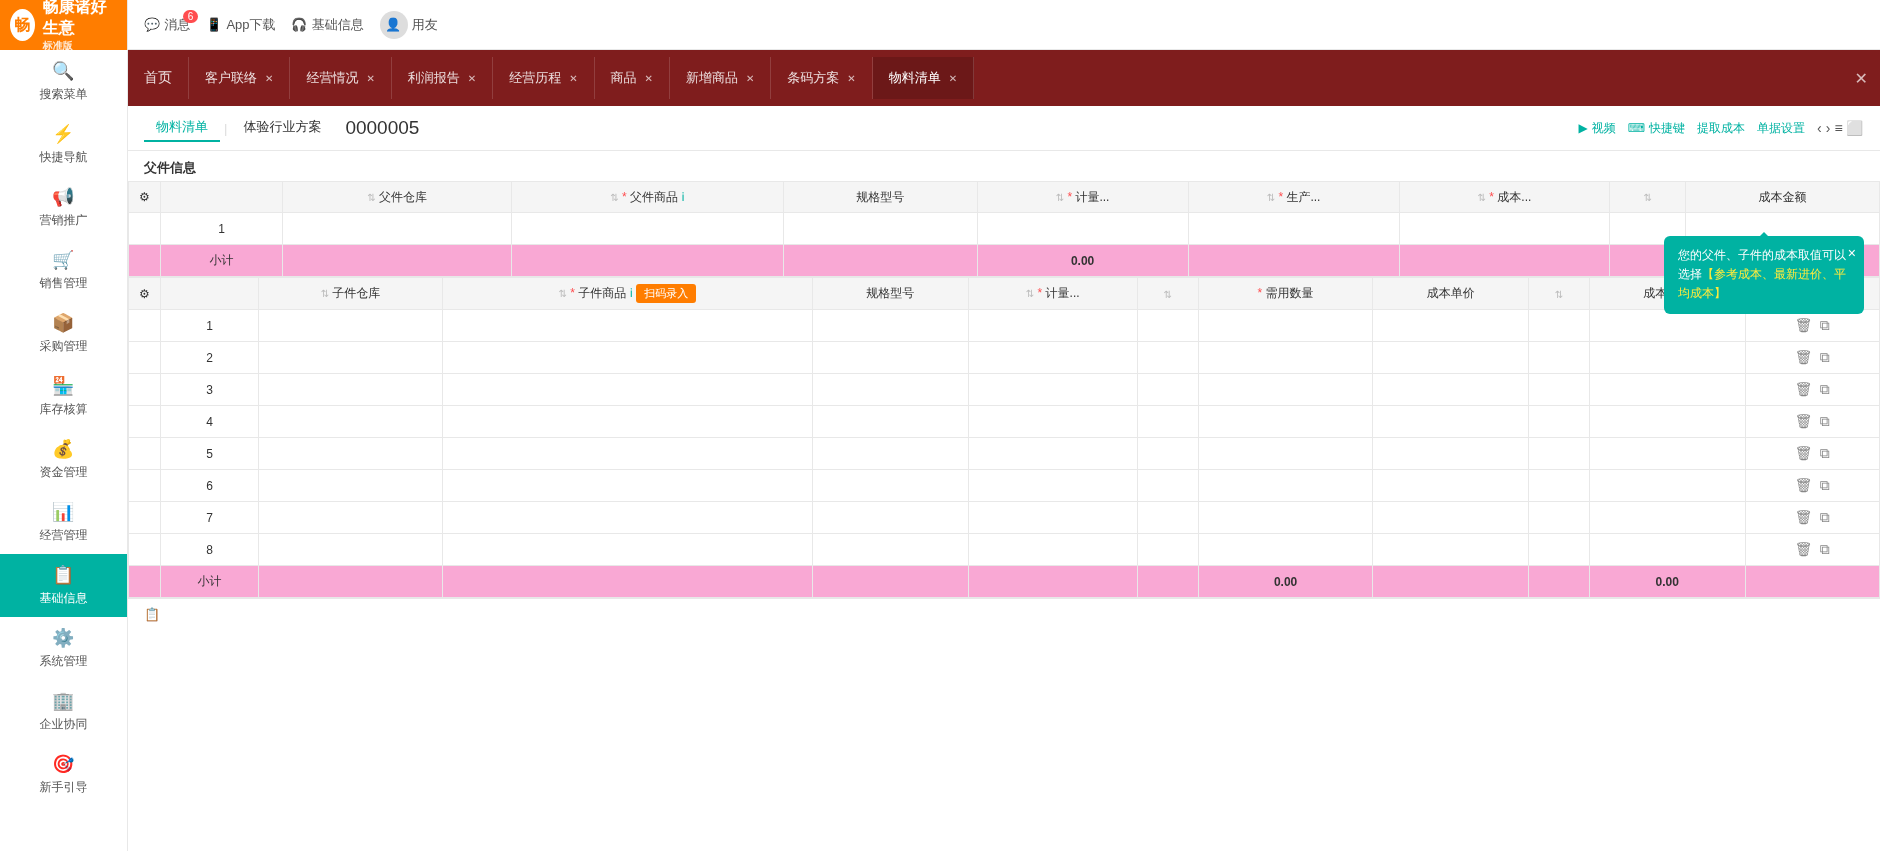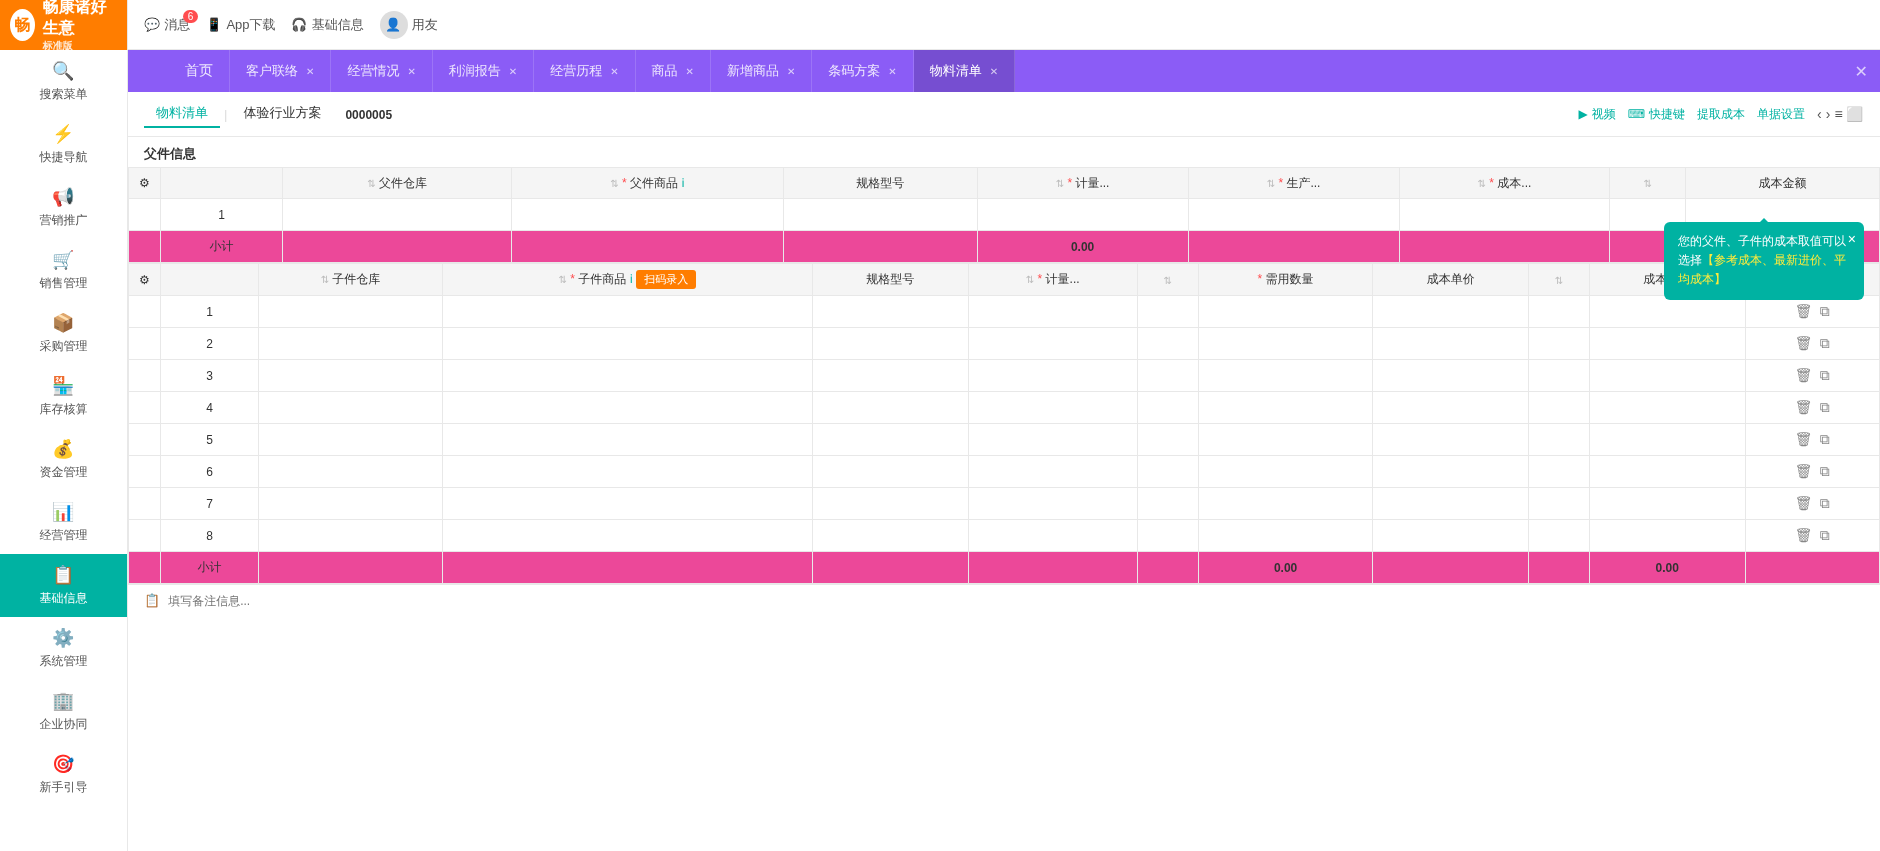--- a/index.html
+++ b/index.html
@@ -118,27 +118,26 @@
     .header-action { cursor: pointer; display: flex; align-items: center; gap: 4px; }
     .user-icon {
       width: 28px; height: 28px;
       background: #ddd;
       border-radius: 50%;
       display: flex; align-items: center; justify-content: center;
     }
 
     
     .nav-tabs {
-      background: #8b5cf6;
-      display: flex;
-      align-items: center;
-      height: 42px;
+      background: #7f1d1d;
+      display: flex;
+      align-items: center;
+      height: 56px;
       flex-shrink: 0;
       overflow: hidden;
-      padding-left: 41px;
     }
     .nav-tab {
       padding: 0 16px;
       height: 42px;
       display: flex;
       align-items: center;
       color: rgba(255,255,255,0.85);
       cursor: pointer;
       font-size: 13px;
       gap: 6px;
@@ -187,21 +186,21 @@
     .sub-tab-divider { color: #ddd; padding: 0 4px; }
     .sub-header-right {
       margin-left: auto;
       display: flex;
       align-items: center;
       gap: 12px;
       color: #555;
       font-size: 12px;
     }
     .sub-header-action { cursor: pointer; display: flex; align-items: center; gap: 4px; color: #00b2a2; }
-    .doc-num { color: #333; font-size: 12px; font-weight: bold; }
+    .doc-num { color: #333; font-size: 19px; font-weight: normal; }
 
     
     .section-label {
       padding: 8px 16px 4px;
       font-size: 13px;
       color: #333;
       font-weight: bold;
       background: #fff;
     }
 
@@ -221,21 +220,21 @@
       white-space: nowrap;
     }
     .data-table td {
       border: 1px solid #e8e8e8;
       padding: 4px 8px;
       text-align: center;
       height: 32px;
       color: #333;
     }
     .data-table tr.subtotal-row td {
-      background: #ec4899;
+      background: #f9a8d4;
       color: #333;
     }
     .required-star { color: #ff4d4f; }
     .sort-icon { color: #bbb; font-size: 10px; }
     .col-settings { width: 32px; }
     .scan-btn {
       background: #ff7d00;
       color: #fff;
       border: none;
       border-radius: 3px;
@@ -682,21 +681,20 @@
   <td></td>
   <td></td>
   <td style="font-weight:bold;">0.00</td>
   <td></td>
 </tr>
         </tbody>
     </table>
 
     <div class="bottom-bar">
       <span>📋</span>
-      <input type="text" style="border: none; outline: none; flex: 1 1 0%; font-size: 12px; color: rgb(153, 153, 153);" placeholder="填写备注信息...">
     </div>
 
     <div class="tooltip-box">
       <span class="tooltip-close">×</span>
       <span>您的父件、子件的成本取值可以选择<span class="tooltip-highlight">【参考成本、最新进价、平均成本】</span></span>
     </div>
 
   </div>
 </div>
 

